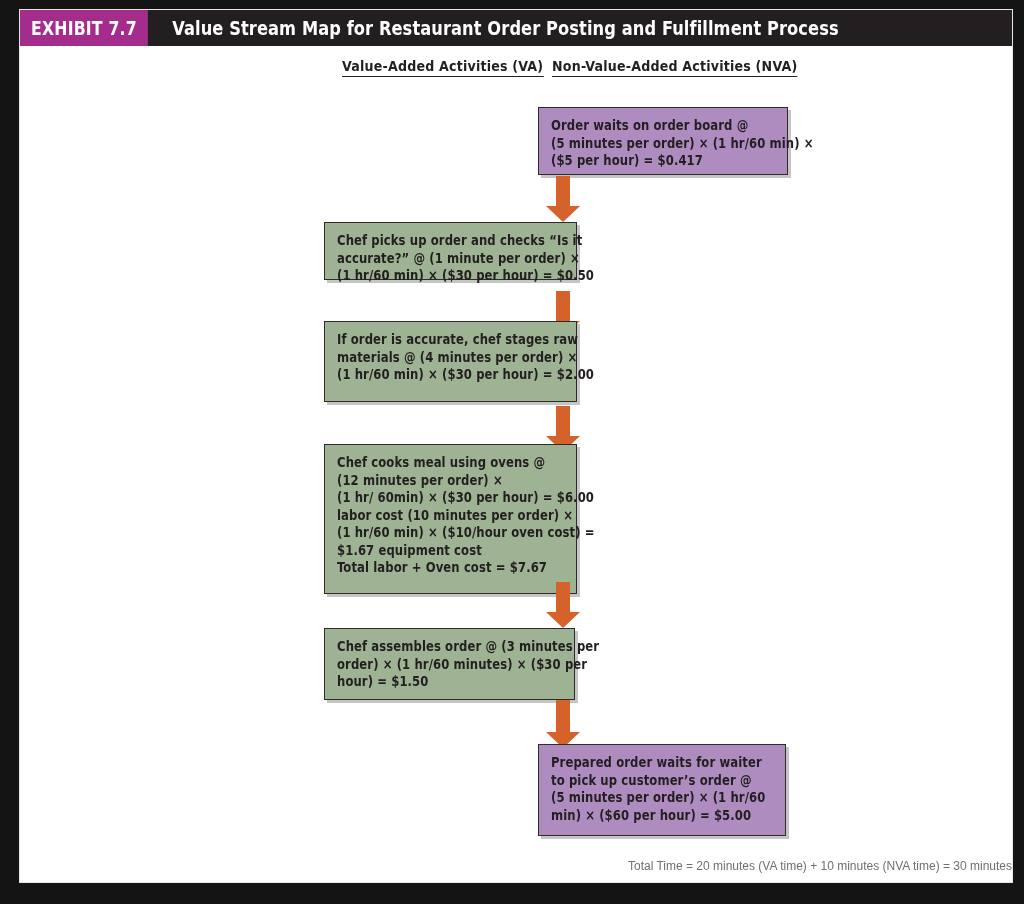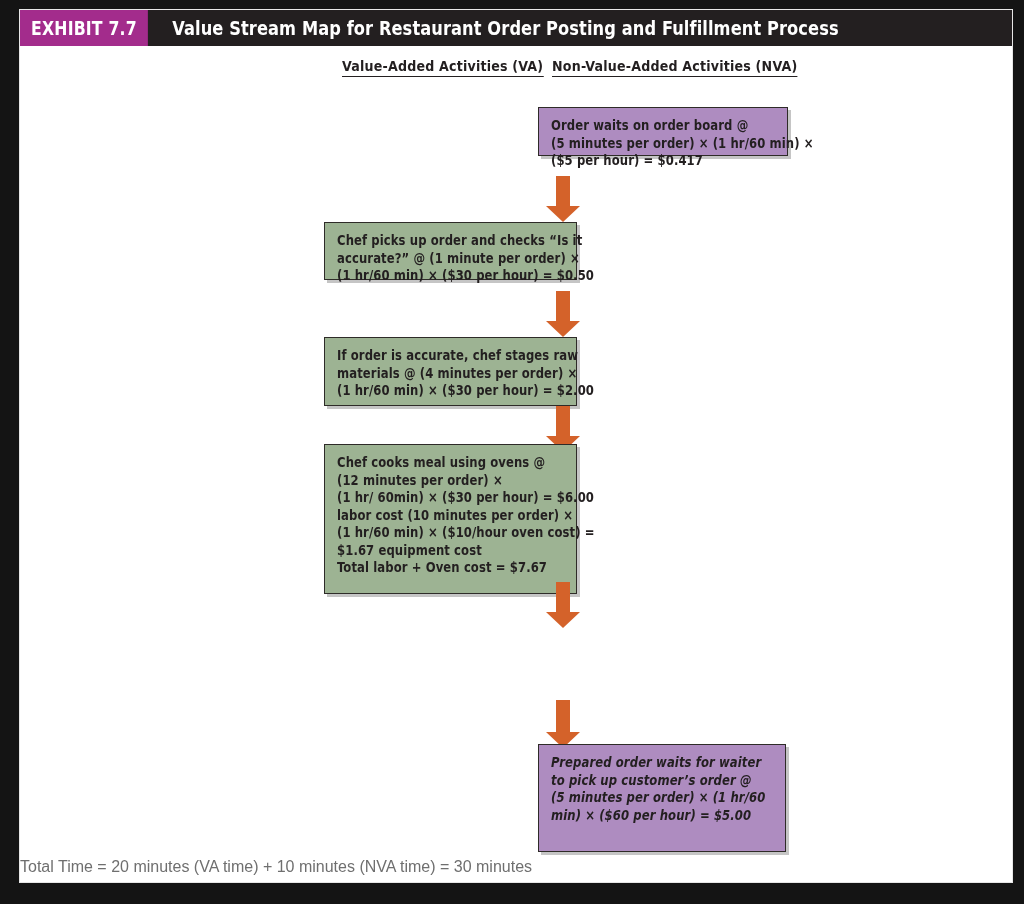--- a/index.html
+++ b/index.html
@@ -105,44 +105,44 @@
     border-left:17px solid transparent;
     border-right:17px solid transparent;
     border-top:16px solid #d4622a;
   }
 
   
   #totals{
     position:absolute;
     left:0;right:0;
     top:810px;
-    text-align:left;
+    text-align:right;
     font-family:"Liberation Sans","DejaVu Sans",sans-serif;
-    font-size:16px;
+    font-size:12px;
     line-height:21px;
     color:#6f6f6f;
   }
 </style>
 </head>
 <body>
 
 <div id="page">
   <div id="sheet">
 
     <div id="header">
       <div id="badge">EXHIBIT 7.7</div>
       <div id="header-title">Value Stream Map for Restaurant Order Posting and Fulfillment Process</div>
     </div>
 
     <div id="canvas">
 
       <div class="col-head" id="head-va">Value-Added Activities (VA)</div>
       <div class="col-head" id="head-nva">Non-Value-Added Activities (NVA)</div>
 
-      <div class="node nva" style="left:518px; top:61px; width:250px; height:49px;">
+      <div class="node nva" style="left:518px; top:61px; width:250px; height:68px;">
         <div class="ln">Order waits on order board @</div>
         <div class="ln">(5  minutes per order) × (1 hr/60 min) ×</div>
         <div class="ln">($5 per hour) = $0.417</div>
       </div>
 
       <div class="arrow" style="left:526px; top:130px; height:46px;">
         <div class="shaft" style="height:30px;"></div>
         <div class="head" style="top:30px;"></div>
       </div>
 
@@ -150,21 +150,21 @@
         <div class="ln">Chef picks up order and checks  “Is it</div>
         <div class="ln">accurate?” @ (1 minute per order) ×</div>
         <div class="ln">(1 hr/60 min) × ($30 per hour) = $0.50</div>
       </div>
 
       <div class="arrow" style="left:526px; top:245px; height:46px;">
         <div class="shaft" style="height:30px;"></div>
         <div class="head" style="top:30px;"></div>
       </div>
 
-      <div class="node va" style="left:304px; top:291px; width:253px; height:69px;">
+      <div class="node va" style="left:304px; top:275px; width:253px; height:81px;">
         <div class="ln">If order is accurate, chef stages raw</div>
         <div class="ln">materials @ (4 minutes per order) ×</div>
         <div class="ln">(1 hr/60 min) × ($30 per hour) = $2.00</div>
       </div>
 
       <div class="arrow" style="left:526px; top:360px; height:46px;">
         <div class="shaft" style="height:30px;"></div>
         <div class="head" style="top:30px;"></div>
       </div>
 
@@ -176,27 +176,32 @@
         <div class="ln">(1 hr/60 min) × ($10/hour oven cost) =</div>
         <div class="ln">$1.67 equipment cost</div>
         <div class="ln">Total labor + Oven cost = $7.67</div>
       </div>
 
       <div class="arrow" style="left:526px; top:536px; height:46px;">
         <div class="shaft" style="height:30px;"></div>
         <div class="head" style="top:30px;"></div>
       </div>
 
+      <div class="node va" style="left:304px; top:582px; width:251px; height:72px;">
+        <div class="ln">Chef assembles order @ (3 minutes per</div>
+        <div class="ln">order) × (1 hr/60 minutes) × ($30 per</div>
+        <div class="ln">hour) = $1.50</div>
+      </div>
 
       <div class="arrow" style="left:526px; top:654px; height:48px;">
         <div class="shaft" style="height:32px;"></div>
         <div class="head" style="top:32px;"></div>
       </div>
 
-      <div class="node nva" style="left:518px; top:698px; width:248px; height:108px;font-style:italic;">
+      <div class="node nva" style="left:518px; top:698px; width:248px; height:92px;">
         <div class="ln">Prepared order waits for waiter</div>
         <div class="ln">to pick up customer’s order @</div>
         <div class="ln">(5 minutes per order) × (1 hr/60</div>
         <div class="ln">min) × ($60 per hour) = $5.00</div>
       </div>
 
       <div id="totals">
         <div>Total Time = 20 minutes (VA time) + 10 minutes (NVA time) = 30 minutes</div>
       </div>
 

